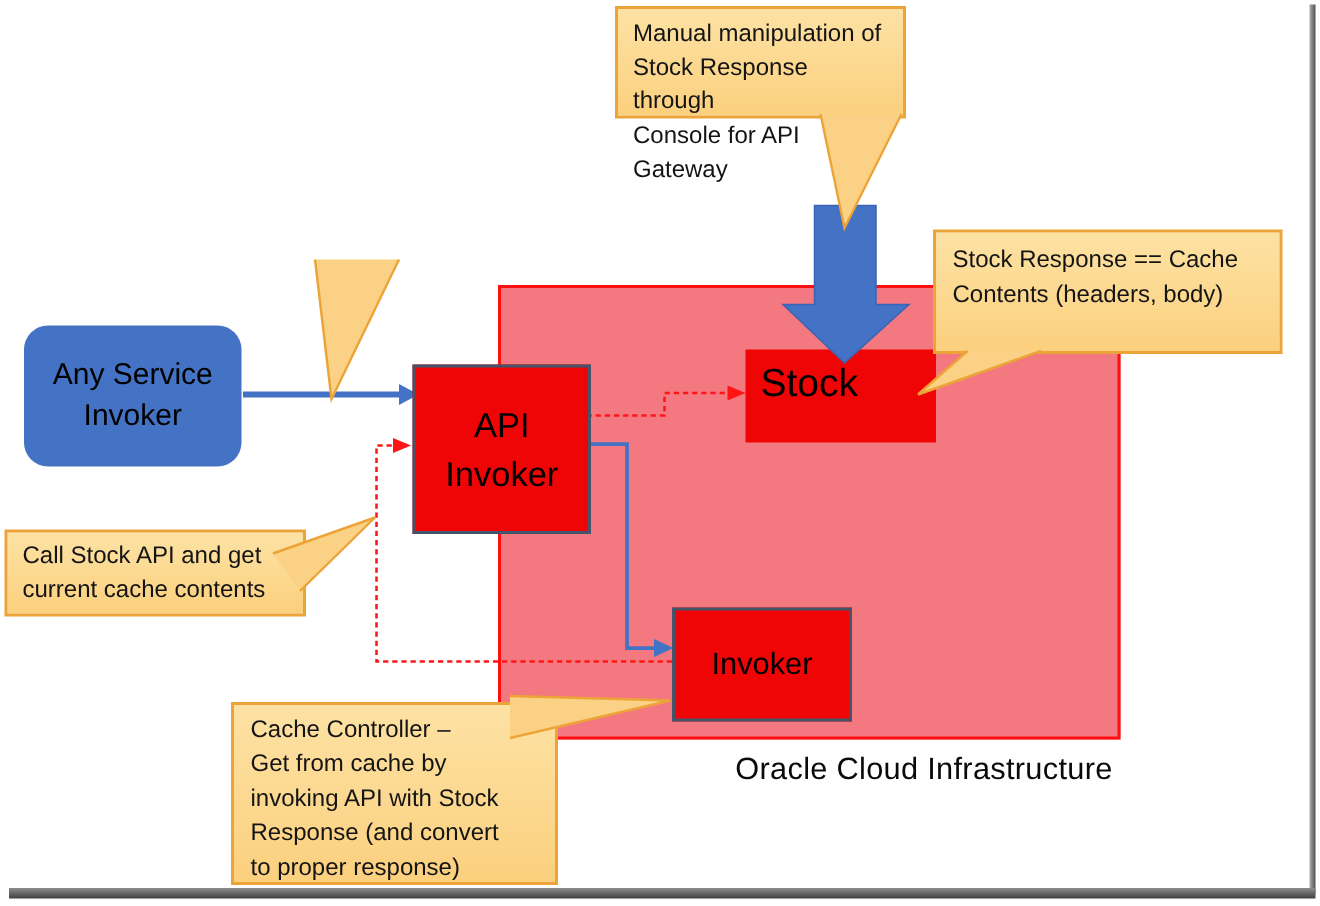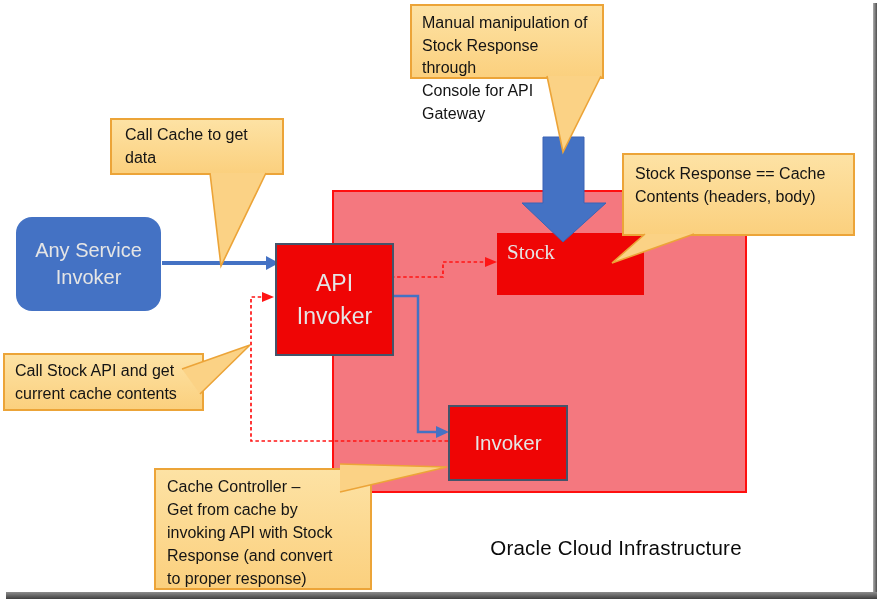--- a/index.html
+++ b/index.html
@@ -5,55 +5,55 @@
   html,body{margin:0;padding:0;background:#fff;}
   #stage{
     position:relative;width:880px;height:604px;background:#ffffff;
     font-family:"Liberation Sans", sans-serif;overflow:hidden;
   }
   #stage svg{position:absolute;left:0;top:0;}
 
   
   #region-box{z-index:1;}
   #layer-lines{z-index:2;}
-  #region-label{z-index:2;margin-top:35px;}
+  #region-label{z-index:2;}
   .node{z-index:3;}
   #layer-bigarrow{z-index:4;}
   .callout{z-index:5;}
   #layer-tails{z-index:6;}
   .frame-edge{z-index:7;}
 
   
   #region-box{
     position:absolute;left:332px;top:190px;width:411px;height:299px;
     background:var(--region-pink);border:2px solid var(--region-border);
   }
   #region-label{
     position:absolute;left:440px;top:501px;width:352px;text-align:center;
     font-size:20.5px;color:#0a0a0a;letter-spacing:0.2px;
   }
 
   
   .node{position:absolute;display:flex;align-items:center;justify-content:center;
-        color:#e5e5e5;text-align:center;}
+        color:#000000;text-align:center;}
   .node .node-label{white-space:pre-line;}
   #node-invoker{
     left:16px;top:217px;width:145px;height:94px;border-radius:16px;
     background:var(--node-blue);font-size:20px;line-height:1.35;
   }
   #node-gateway{
     left:275px;top:243px;width:115px;height:109px;
     background:var(--node-red);border:2px solid #44546a;
     font-size:23px;line-height:1.4;
   }
   #node-stock{
-    left:497px;top:233px;width:147px;height:62px;
+    left:497px;top:233px;width:127px;height:62px;
     background:var(--node-red);
     justify-content:flex-start;align-items:flex-start;
-    padding:0;font-size:21px;font-family:Liberation Serif, serif;
+    padding:0;font-size:26px;
   }
   #node-stock .node-label{padding:7px 0 0 10px;}
   #node-function{
     left:448px;top:405px;width:116px;height:72px;
     background:var(--node-red);border:2px solid #44546a;font-size:20.5px;
   }
 
   
   .callout{
     position:absolute;
@@ -132,23 +132,20 @@
 
   <svg id="layer-bigarrow" width="880" height="604">
     <polygon class="big-arrow" points="543,137 584,137 584,203 606,203 563,242 522,203 543,203"></polygon>
   </svg>
 
   <div id="callout-manual" class="callout">
     <span class="callout-text">Manual manipulation of
 Stock Response through
 Console for API Gateway</span>
   </div>
-  <div id="callout-call-cache" class="callout">
-    <span class="callout-text">Call Cache to get data</span>
-  </div>
   <div id="callout-stock-response" class="callout">
     <span class="callout-text">Stock Response == Cache
 Contents (headers, body)</span>
   </div>
   <div id="callout-call-stock" class="callout">
     <span class="callout-text">Call Stock API and get
 current cache contents</span>
   </div>
   <div id="callout-cache-controller" class="callout">
     <span class="callout-text">Cache Controller –

